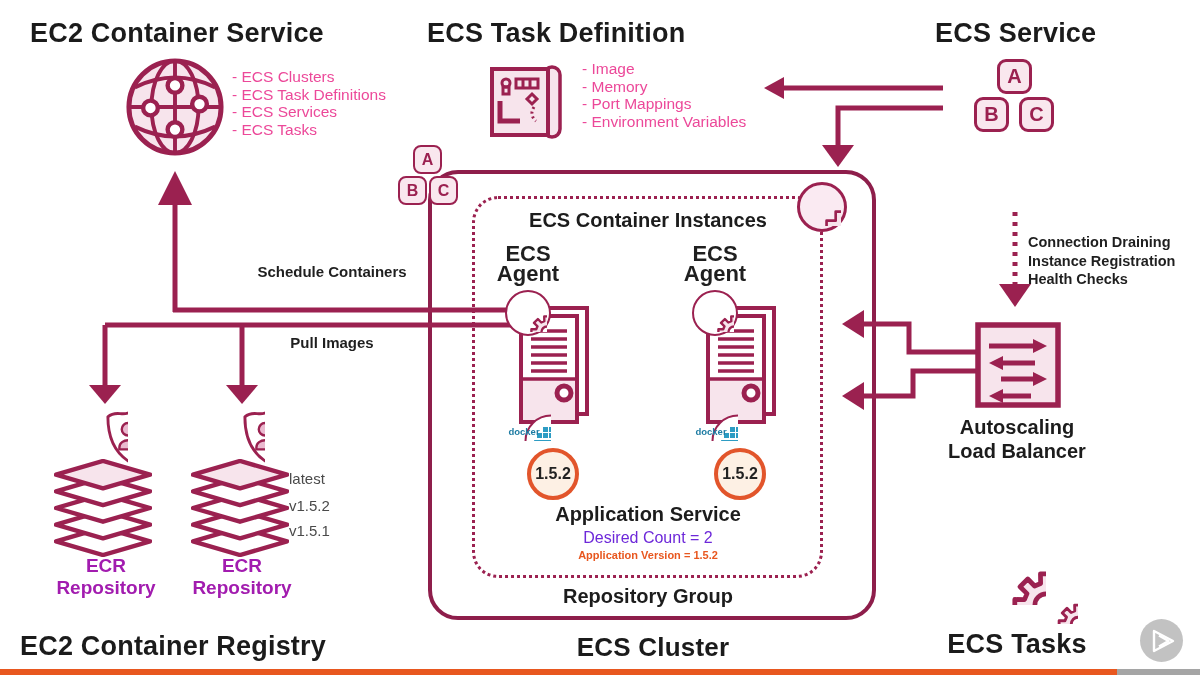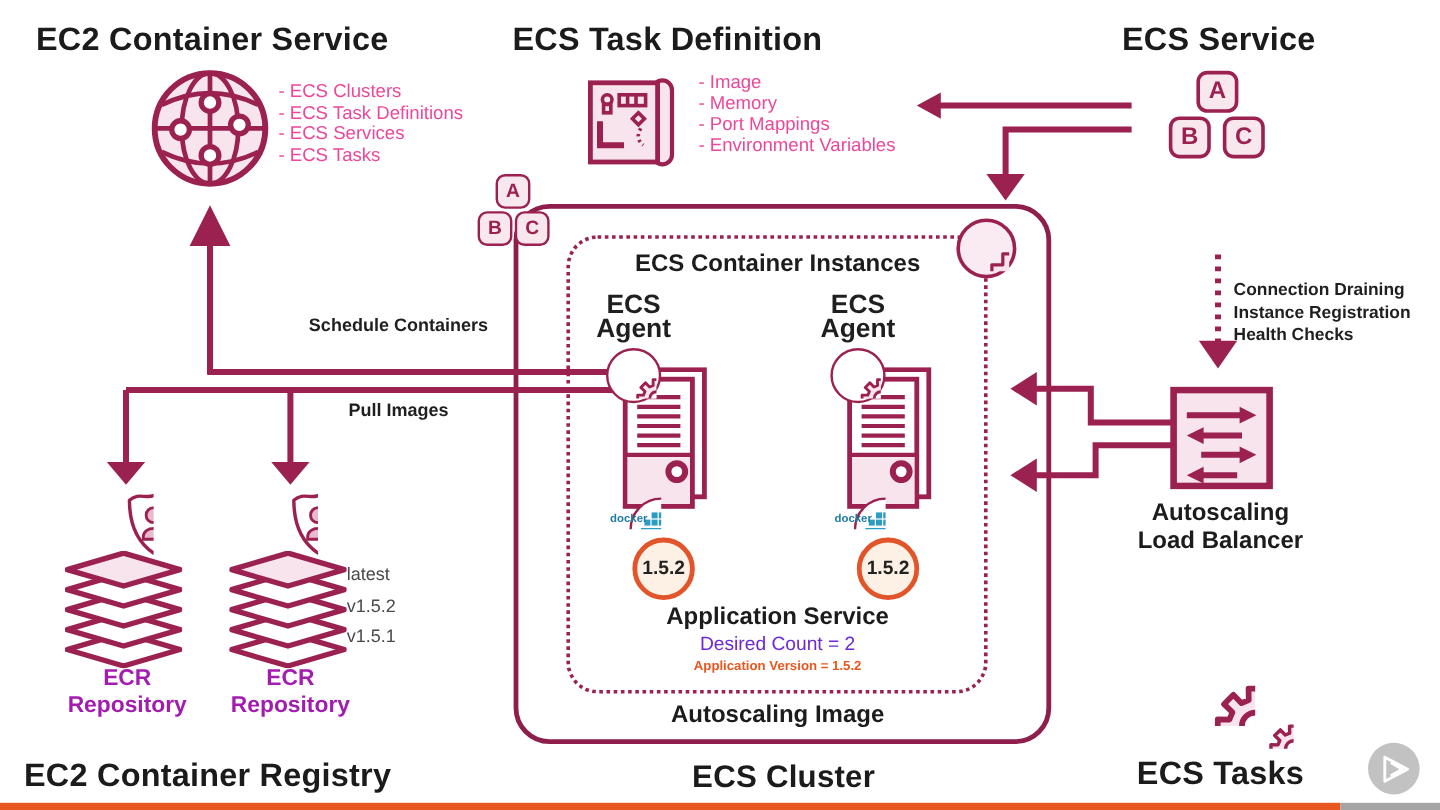--- a/index.html
+++ b/index.html
@@ -227,21 +227,21 @@
     <use href="#sym-docker"></use>
     <text y="21" text-anchor="middle" font-size="9.5" font-weight="bold" fill="#1e7ca3" font-family="Liberation Sans, sans-serif">docker</text>
   </svg>
   <div class="abs badge z3" style="left:714px;top:448px;width:52px;height:52px;">1.5.2</div>
 
   <div class="abs center z3" style="left:467px;top:503px;width:362px;">
     <div style="font-size:20px;font-weight:700;">Application Service</div>
     <div style="font-size:16px;color:#6d28d9;margin-top:3px;">Desired Count = 2</div>
     <div style="font-size:11px;font-weight:700;color:#e8571f;margin-top:2px;">Application Version = 1.5.2</div>
   </div>
-  <div class="abs center z3" style="left:467px;top:585px;width:362px;font-size:20px;font-weight:700;">Autoscaling Image</div>
+  <div class="abs center z3" style="left:467px;top:585px;width:362px;font-size:20px;font-weight:700;">Repository Group</div>
   <div class="abs center title z3" style="left:478px;top:632px;width:350px;font-size:26px;">ECS Cluster</div>
 
   <svg class="abs z3" style="left:82px;top:408px;" width="46" height="56" viewBox="-24 0 48 58">
       <use href="#sym-shield"></use>
     </svg>
   <svg class="abs z3" style="left:219px;top:408px;" width="46" height="56" viewBox="-24 0 48 58">
       <use href="#sym-shield"></use>
     </svg>
   <svg class="abs z3" style="left:54px;top:459px;" width="98" height="98" viewBox="0 0 100 100">
       <use href="#sym-stack"></use>

